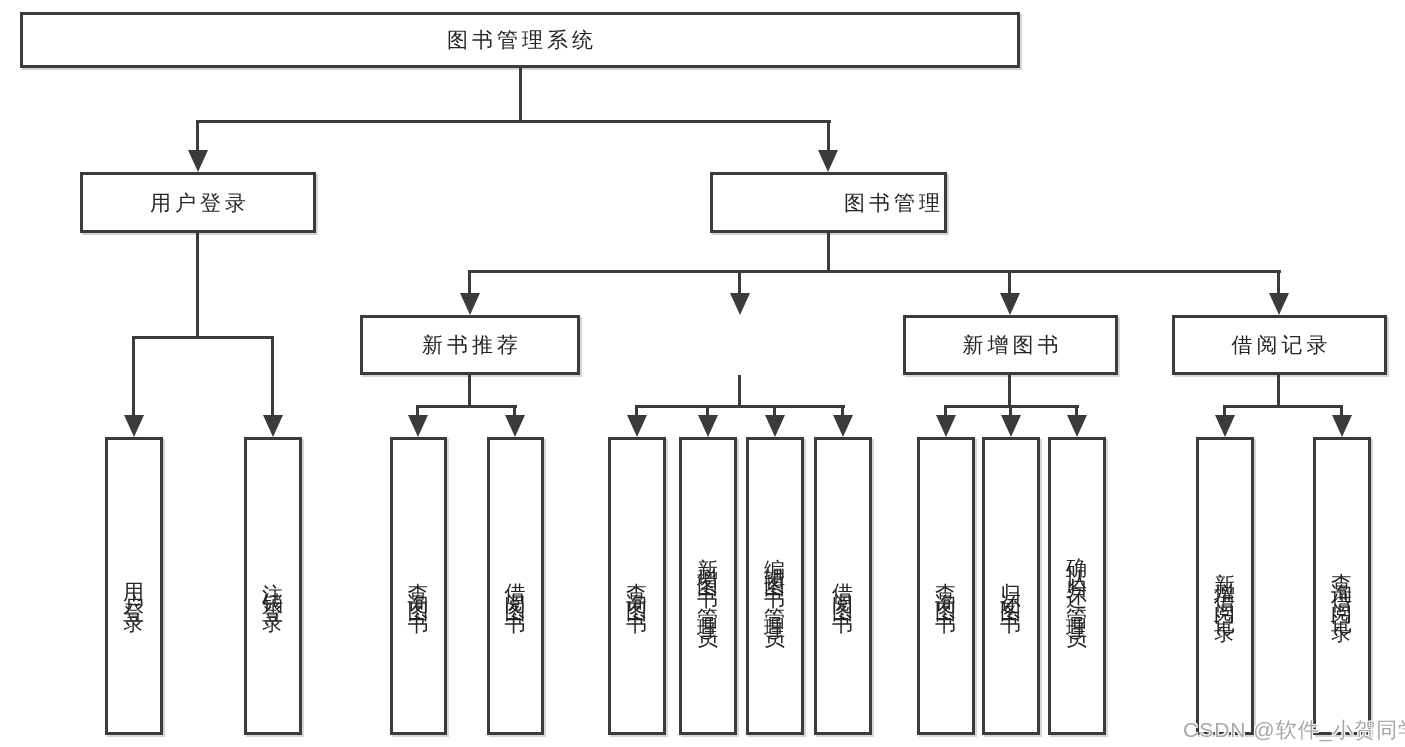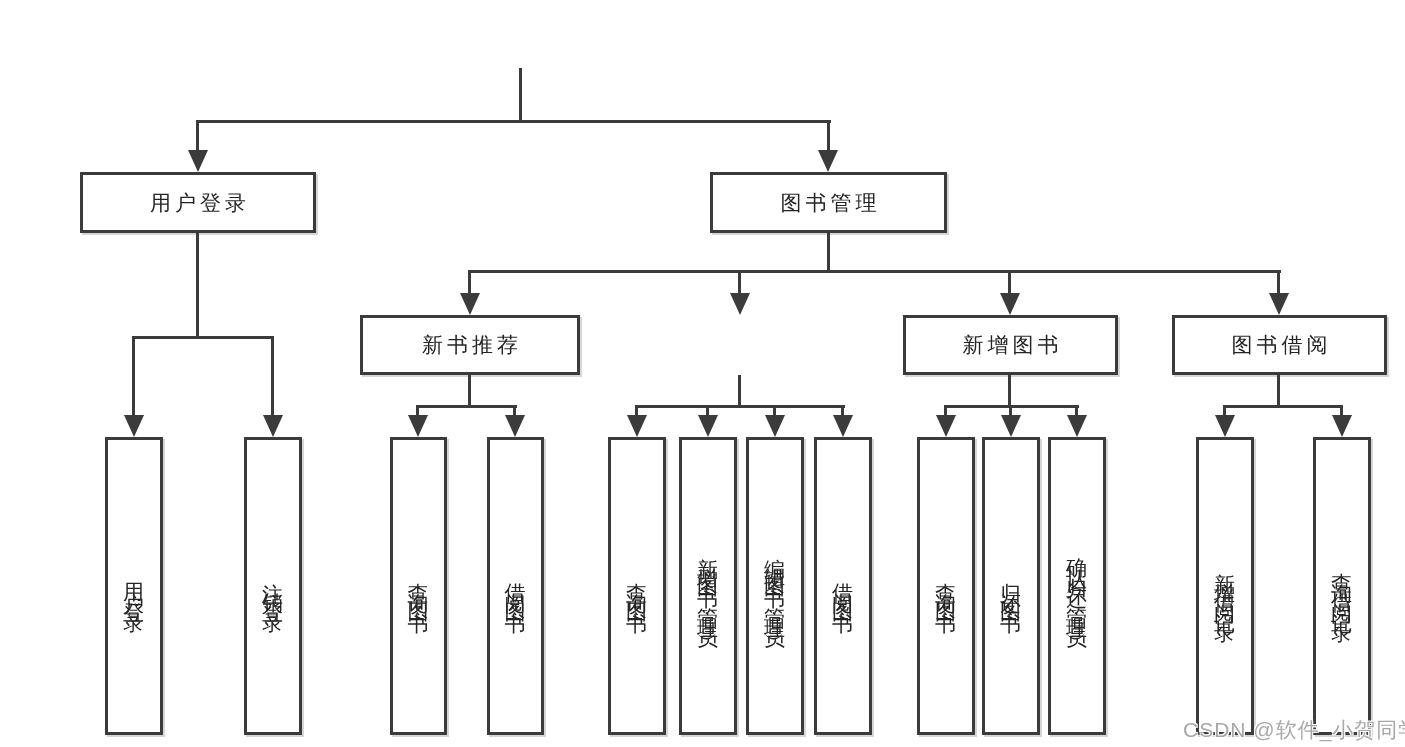--- a/index.html
+++ b/index.html
@@ -67,32 +67,35 @@
     white-space: nowrap;
     z-index: 5;
     text-shadow: -1px -1px 0 #fff, 1px -1px 0 #fff, -1px 1px 0 #fff, 1px 1px 0 #fff;
   }
 </style>
 </head>
 <body>
 
 <div class="canvas">
 
+  <div class="box" style="left:20px; top:12px; width:1000px; height:56px;">
+    <span class="hlabel">图书管理系统</span>
+  </div>
 
   <div class="line" style="left:519px; top:68px; width:3px; height:53px;"></div>
   <div class="line" style="left:196px; top:120px; width:635px; height:3px;"></div>
   <div class="line" style="left:196px; top:120px; width:3px; height:32px;"></div>
   <div class="arrow" style="left:188px; top:150px;"></div>
   <div class="line" style="left:827px; top:120px; width:3px; height:32px;"></div>
   <div class="arrow" style="left:818px; top:150px;"></div>
 
   <div class="box" style="left:80px; top:172px; width:236px; height:61px;">
     <span class="hlabel">用户登录</span>
   </div>
-  <div class="box" style="left:710px; top:172px; width:237px; height:61px;">
+  <div class="box" style="left:710px; top:172px; width:237px; height:61px;justify-content:flex-end;">
     <span class="hlabel">图书管理</span>
   </div>
 
   <div class="line" style="left:196px; top:233px; width:3px; height:106px;"></div>
   <div class="line" style="left:132px; top:336px; width:142px; height:3px;"></div>
   <div class="line" style="left:132px; top:336px; width:3px; height:82px;"></div>
   <div class="arrow" style="left:124px; top:415px;"></div>
   <div class="line" style="left:271px; top:336px; width:3px; height:82px;"></div>
   <div class="arrow" style="left:263px; top:415px;"></div>
 
@@ -114,21 +117,21 @@
   <div class="line" style="left:1277px; top:270px; width:3px; height:25px;"></div>
   <div class="arrow" style="left:1269px; top:293px;"></div>
 
   <div class="box" style="left:360px; top:315px; width:220px; height:60px;">
     <span class="hlabel">新书推荐</span>
   </div>
   <div class="box" style="left:903px; top:315px; width:215px; height:60px;">
     <span class="hlabel">新增图书</span>
   </div>
   <div class="box" style="left:1172px; top:315px; width:215px; height:60px;">
-    <span class="hlabel">图书借阅</span>
+    <span class="hlabel">借阅记录</span>
   </div>
 
   <div class="line" style="left:468px; top:375px; width:3px; height:32px;"></div>
   <div class="line" style="left:416px; top:405px; width:101px; height:3px;"></div>
   <div class="line" style="left:416px; top:405px; width:3px; height:12px;"></div>
   <div class="arrow" style="left:408px; top:415px;"></div>
   <div class="line" style="left:513px; top:405px; width:3px; height:12px;"></div>
   <div class="arrow" style="left:505px; top:415px;"></div>
 
   <div class="box" style="left:390px; top:437px; width:57px; height:298px;">

